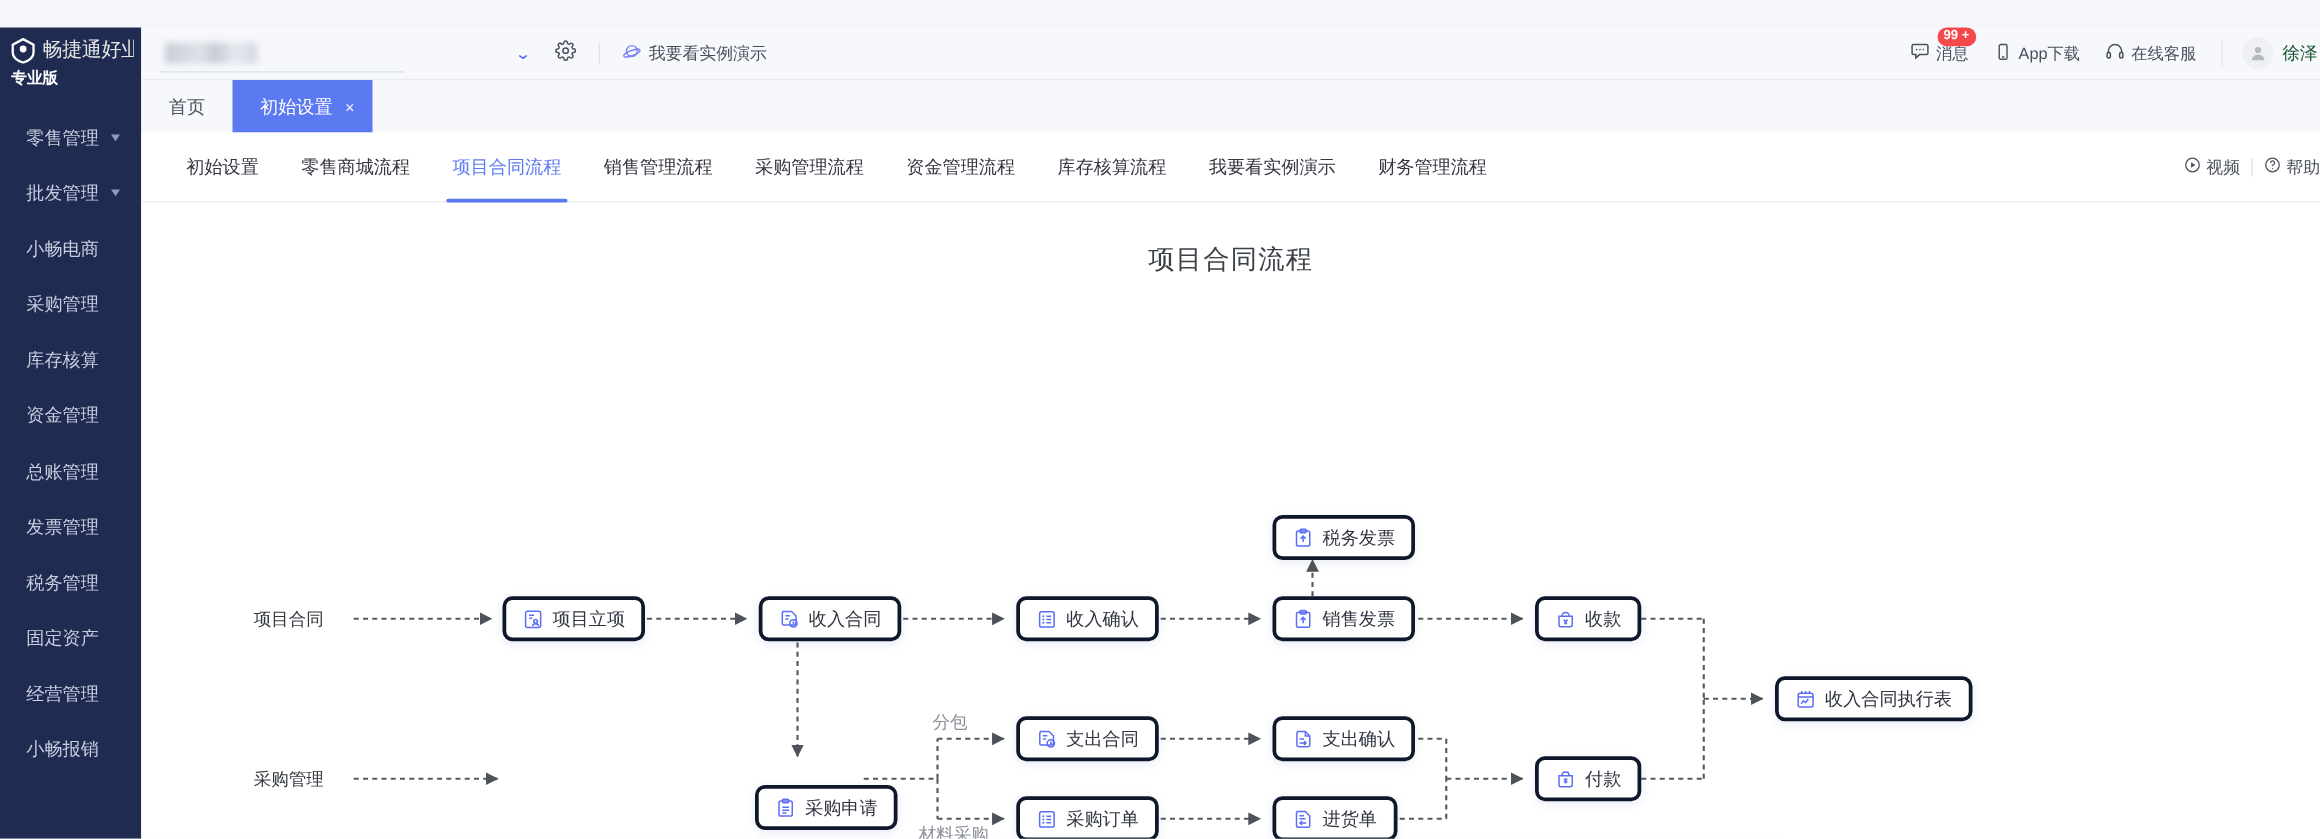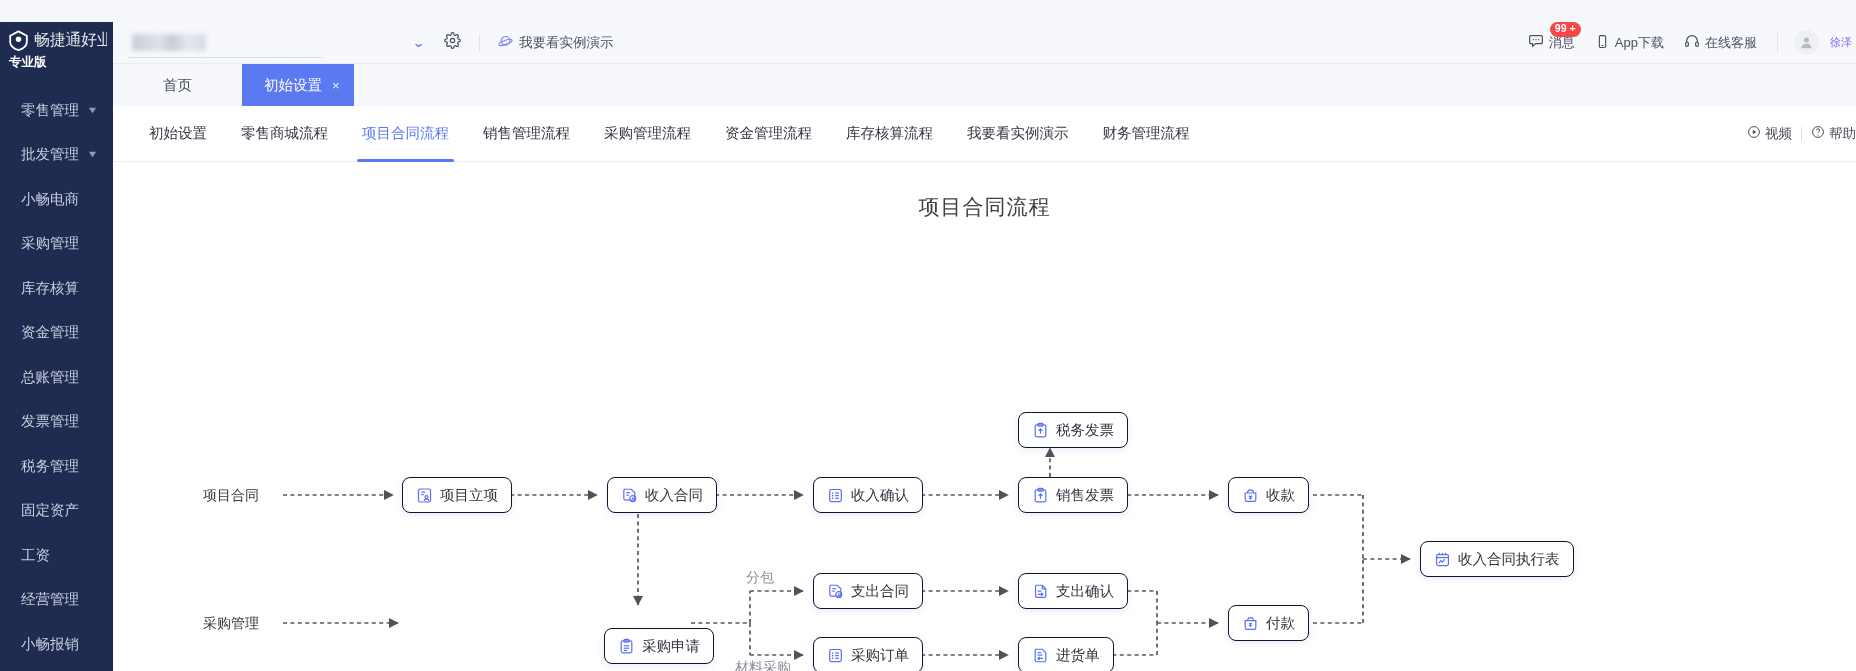--- a/index.html
+++ b/index.html
@@ -85,32 +85,31 @@
     background:#f5484a; color:#fff; font-size:10.5px; font-weight:bold;
     border-radius:9px; padding:1px 5px 2px 5px; line-height:1.1;
     white-space:nowrap;
   }
   .vline { width:1px; height:20px; background:#e2e4ec; margin-right:16px; }
   .avatar {
     width:25px; height:25px; border-radius:50%; background:#eef0f4;
     display:flex; align-items:center; justify-content:center;
     margin-right:7px; flex:0 0 25px;
   }
-  .uname { color:#8b5cf6; font-size:11px; white-space:nowrap; overflow:hidden; width:30px;text-align:center;}
+  .uname { color:#14532d; font-size:14px; white-space:nowrap; overflow:hidden; width:30px;}
 
   
   .pagetabs {
     position:absolute; left:113px; top:64px; right:0; height:42px;
     background:#f7f8fc; display:flex; align-items:flex-end;
   }
   .ptab {
     height:42px; display:flex; align-items:center; justify-content:center;
     padding: 0 22px; font-size:14.5px; color:#4a4f5e; cursor:pointer;
     white-space:nowrap;
-    margin-left:28px;
   }
   .ptab.active { background:#5b79f0; color:#ffffff; padding-right:14px; }
   .ptab .x { margin-left:10px; font-size:13px; opacity:.95; }
 
   
   .content {
     position:absolute; left:113px; top:106px; right:0; bottom:0;
     background:#ffffff;
   }
   .flowtabs {
@@ -139,21 +138,21 @@
 
   .chart-title {
     text-align:center; font-size:21px; color:#3c4148; margin-top:31px;
     letter-spacing:1px;
   }
 
   
   .flow { position:relative; width:1743px; height:400px; margin-top:18px; }
   .node {
     position:absolute; height:36px; background:#ffffff;
-    border:1px solid #0f172a; border-radius:8px;
+    border:3px solid #0f172a; border-radius:8px;
     box-shadow: 0 2px 7px rgba(90,110,200,0.13);
     display:flex; align-items:center; gap:7px; padding:0 13px;
     font-size:14.5px; color:#2f3440; white-space:nowrap; cursor:pointer;
   }
   .node .ic { width:17px; height:17px; flex:0 0 17px; display:block; }
   .rowlabel {
     position:absolute; font-size:14px; color:#33383f; white-space:nowrap;
   }
   .edgelabel {
     position:absolute; font-size:14px; color:#8b8f99; white-space:nowrap;
@@ -203,23 +202,20 @@
         <span>总账管理</span>
       </div>
       <div class="menu-item">
         <span>发票管理</span>
       </div>
       <div class="menu-item">
         <span>税务管理</span>
       </div>
       <div class="menu-item">
         <span>固定资产</span>
-      </div>
-      <div class="menu-item">
-        <span>工资</span>
       </div>
       <div class="menu-item">
         <span>经营管理</span>
       </div>
       <div class="menu-item">
         <span>小畅报销</span>
       </div>
     </div>
   </div>
 

